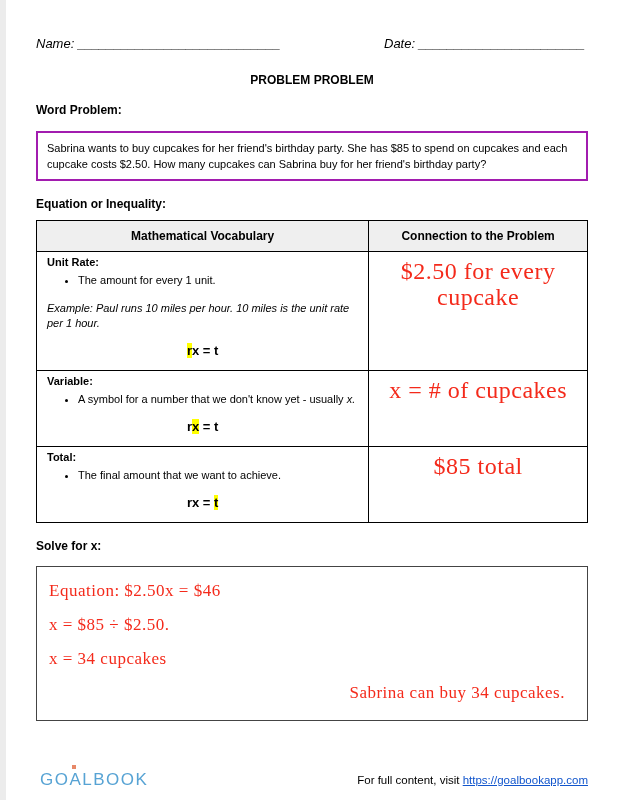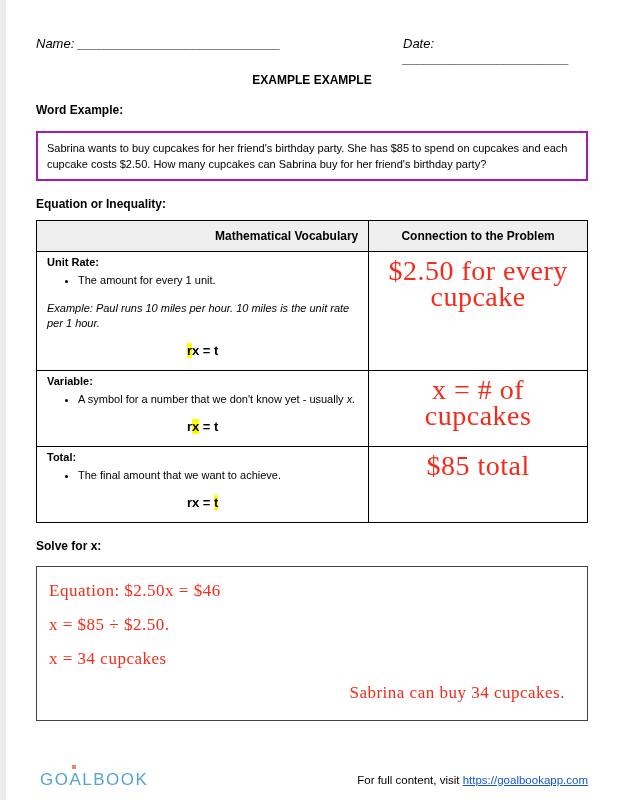--- a/index.html
+++ b/index.html
@@ -17,21 +17,21 @@
     font-family:"Liberation Sans",sans-serif;color:#000;overflow:hidden;
   }
   body::before{
     content:'';position:absolute;left:0;top:0;width:6px;height:100%;
     background:#ececec;
   }
   .page{padding:36px 33px 0 36px;}
 
   
   .meta-row{position:relative;height:16px;font-size:13px;font-style:italic;}
-  .date-field{position:absolute;left:367px;top:0;}
+  .date-field{position:absolute;left:348px;top:0;}
   .blank-line{letter-spacing:0;}
 
   
   .title-block{text-align:center;margin-top:21px;font-size:12px;font-weight:bold;line-height:15px;}
 
   
   .section-heading{font-size:12px;font-weight:bold;margin-top:16px;}
   .section-heading.first{margin-top:15px;}
 
   
@@ -44,38 +44,38 @@
   table.vocab{
     border-collapse:collapse;width:100%;margin-top:9px;
   }
   table.vocab td,table.vocab th{
     border:1px solid #000;vertical-align:top;
   }
   table.vocab th{
     background:var(--table-header-bg);font-size:12px;font-weight:bold;
     padding:8px 10px;
   }
-  th.col-vocab{text-align:right;width:60.3%;}
+  th.col-vocab{text-align:center;width:60.3%;}
   th.col-conn{text-align:center;width:39.7%;}
   td.vocab-cell{padding:3px 10px 8px 10px;font-size:11px;line-height:15px;}
   .term{font-weight:bold;}
   ul.def-list{margin:2px 0 0 0;padding-left:31px;}
   ul.def-list li{font-size:11px;line-height:16px;}
   .example{font-style:italic;margin:13px 0 0 0;font-size:11px;line-height:15px;}
   .formula{text-align:center;font-weight:bold;font-size:13px;margin-top:12px;margin-bottom:4px;}
   .formula .hl{background:var(--highlight-yellow);}
   td.conn-cell{vertical-align:middle;text-align:center;padding:6px 8px;}
 
   
   .hand{
     font-family:cursive;
     color:var(--accent-red);
     letter-spacing:0.5px;
   }
-  .conn-note{font-size:28px;line-height:26px;}
+  .conn-note{font-size:24px;line-height:26px;}
 
   
   .solve-box{
     border:1px solid #444;margin-top:13px;min-height:155px;
     padding:13px 14px 15px 12px;
   }
   .solve-line{font-size:17px;line-height:22px;margin:0 0 12px 0;}
   .solve-answer{font-size:17px;line-height:22px;margin:10px 8px 0 0;text-align:right;}
 
   
@@ -99,24 +99,24 @@
 <body>
 
 <div class="page">
 
   <div class="meta-row">
     <span class="name-field"><span>Name:</span> <span class="blank-line">____________________________</span></span>
     <span class="date-field"><span>Date:</span> <span class="blank-line">_______________________</span></span>
   </div>
 
   <div class="title-block">
-    <div>EXAMPLE EXAMPLE</div>
+    <div>PROBLEM PROBLEM</div>
   </div>
 
-  <div class="section-heading first">Word Example:</div>
+  <div class="section-heading first">Word Problem:</div>
   <div class="problem-box">
     <span>Sabrina wants to buy cupcakes for her friend's birthday party. She has $85 to spend on cupcakes and each cupcake costs $2.50. How many cupcakes can Sabrina buy for her friend's birthday party?</span>
   </div>
 
   <div class="section-heading">Equation or Inequality:</div>
 
   <table class="vocab">
     <tbody>
         <tr>
       <th class="col-vocab">Mathematical Vocabulary</th>

